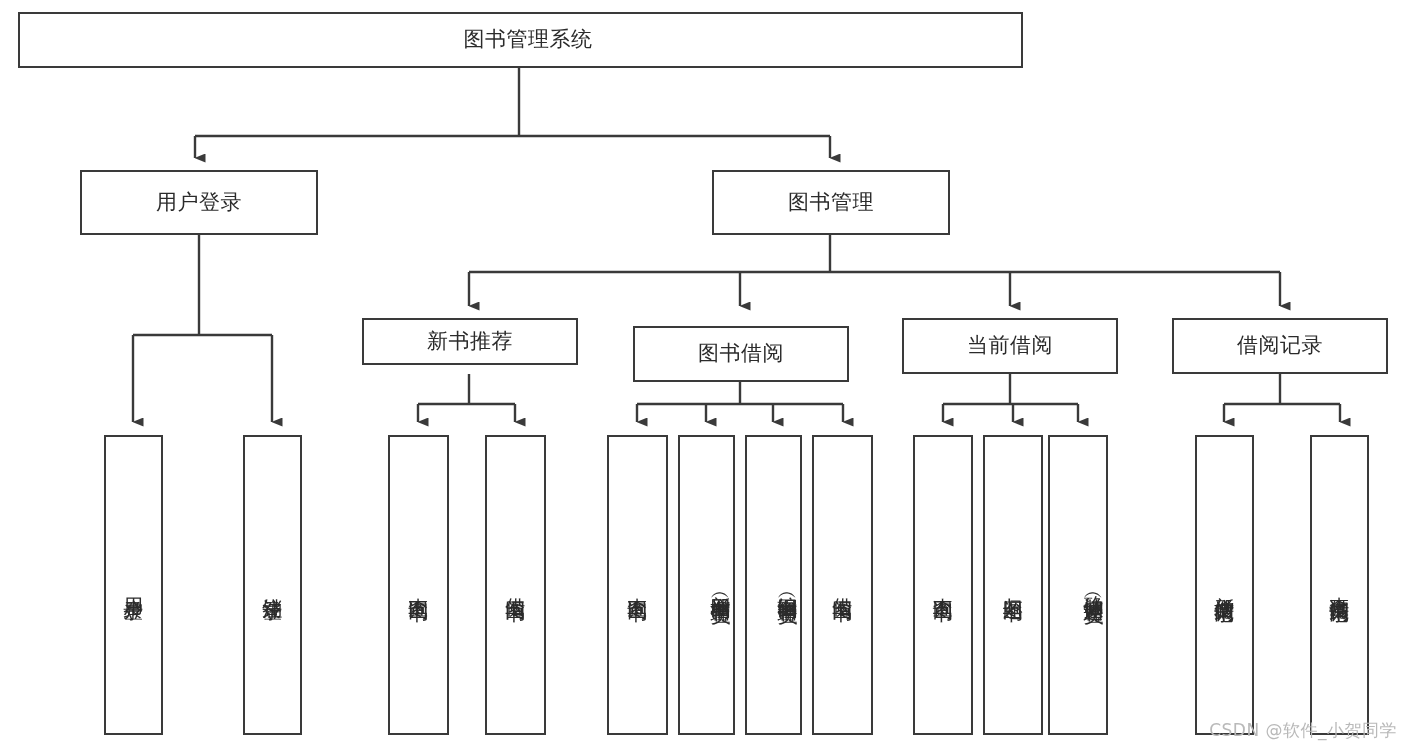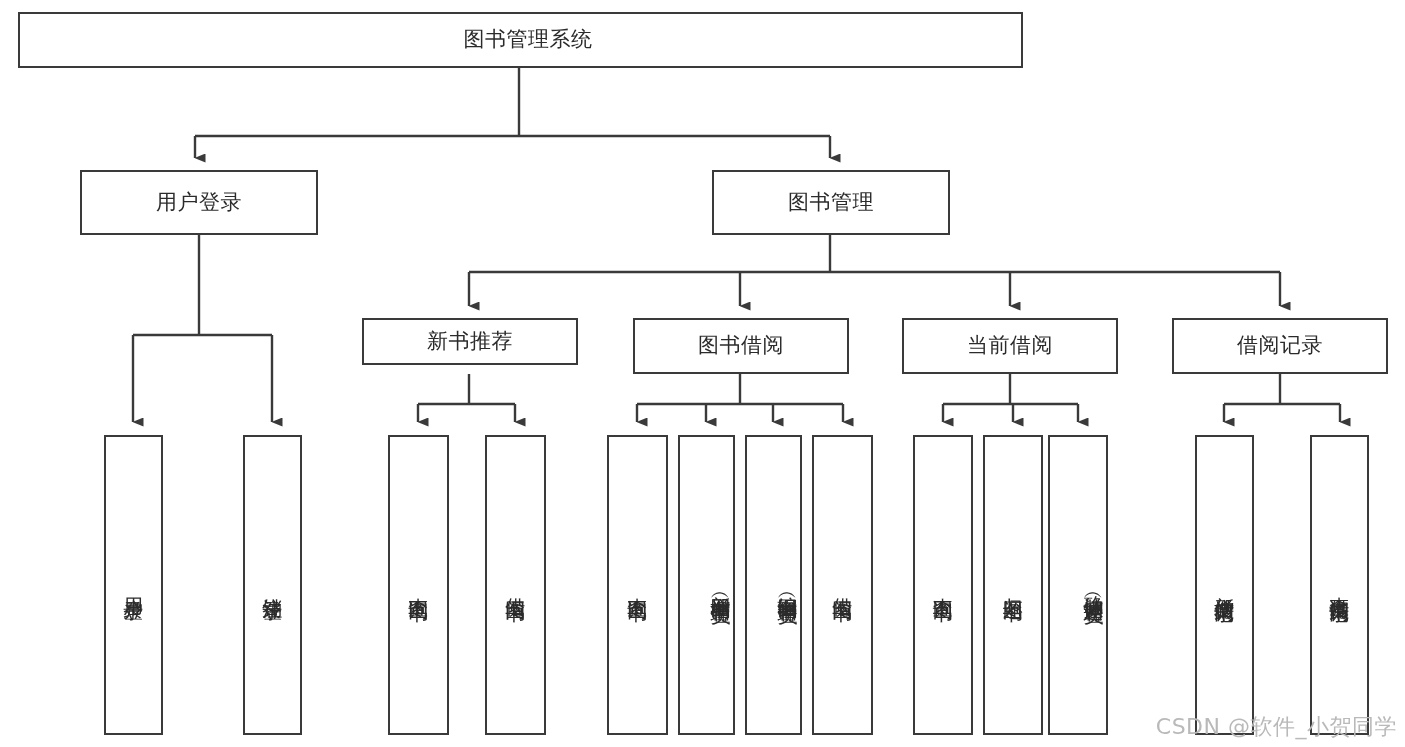--- a/index.html
+++ b/index.html
@@ -62,21 +62,21 @@
     align-items: center;
     padding-top: 0;
   }
   .node-v span {
     display: block;
   }
   .watermark {
     position: absolute;
     right: 8px;
     bottom: 5px;
-    font-size: 22px;
+    font-size: 17px;
     color: #b9b9b9;
     letter-spacing: 0.5px;
     z-index: 5;
     white-space: nowrap;
   }
 </style>
 </head>
 <body>
 
 <div id="diagram-root">
@@ -141,21 +141,21 @@
   <div class="node node-h" style="left:80px; top:170px; width:238px; height:65px;">
     <span>用户登录</span>
   </div>
   <div class="node node-h" style="left:712px; top:170px; width:238px; height:65px;text-align:right;">
     <span>图书管理</span>
   </div>
 
   <div class="node node-h" style="left:362px; top:318px; width:216px; height:47px;">
     <span>新书推荐</span>
   </div>
-  <div class="node node-h" style="left:633px; top:318px; width:216px; height:56px;">
+  <div class="node node-h" style="left:633px; top:326px; width:216px; height:56px;">
     <span>图书借阅</span>
   </div>
   <div class="node node-h" style="left:902px; top:318px; width:216px; height:56px;">
     <span>当前借阅</span>
   </div>
   <div class="node node-h" style="left:1172px; top:318px; width:216px; height:56px;">
     <span>借阅记录</span>
   </div>
 
   <div class="node node-v centered" style="left:104px; top:435px; width:59px; height:300px;">

